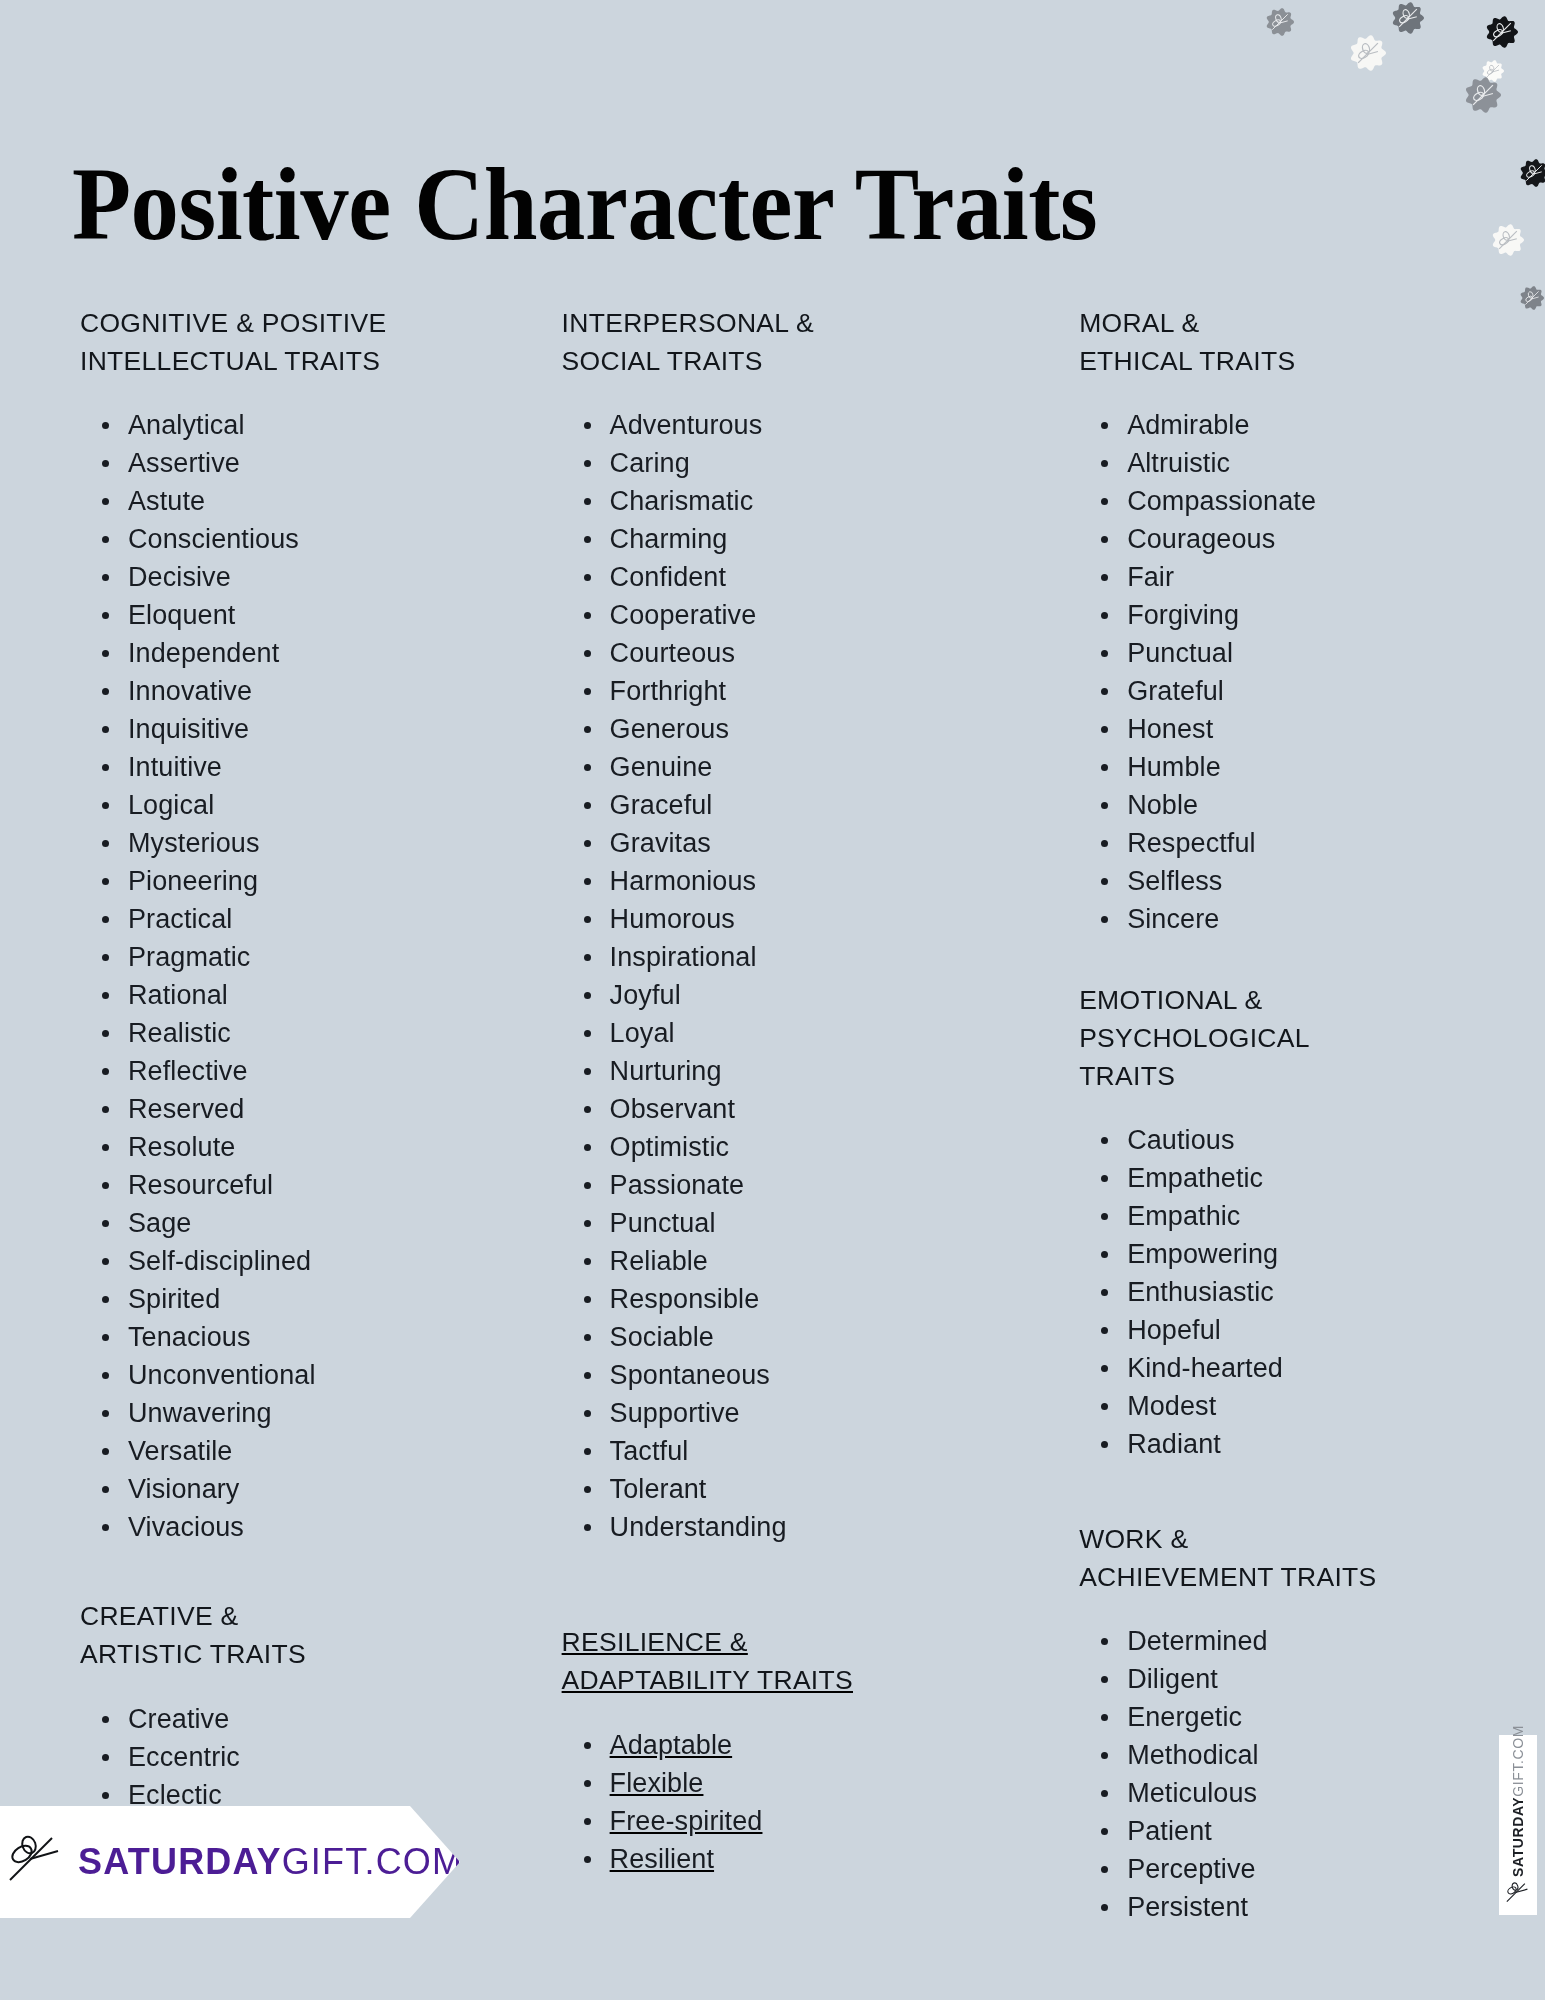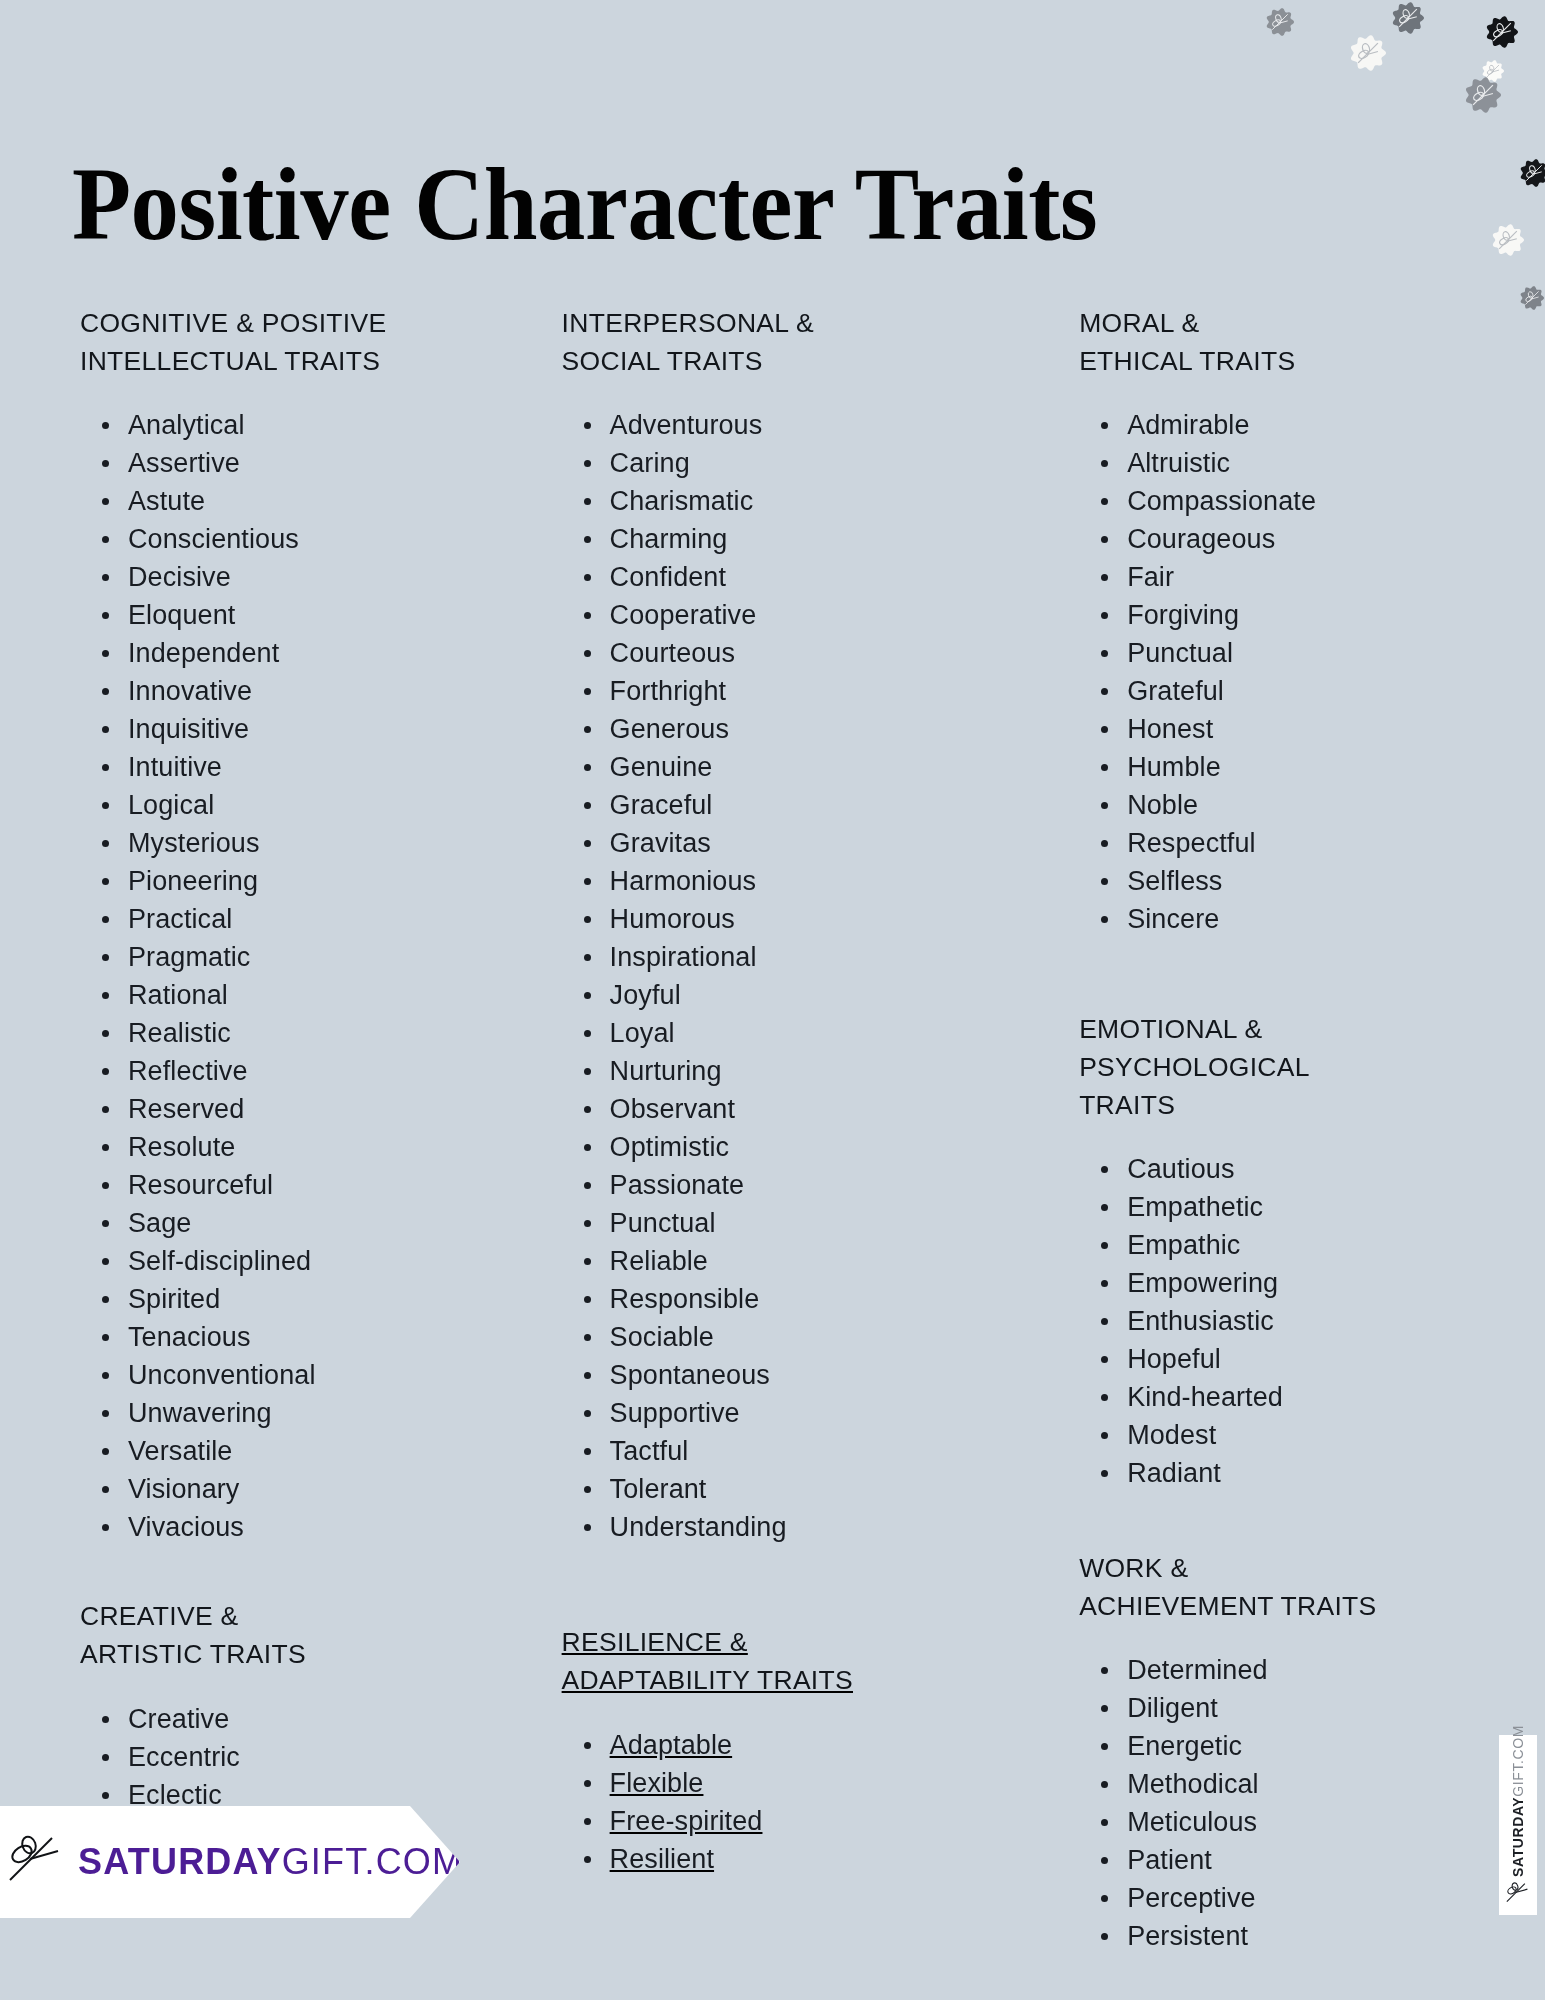--- a/index.html
+++ b/index.html
@@ -358,21 +358,21 @@
         <li>Grateful</li>
         <li>Honest</li>
         <li>Humble</li>
         <li>Noble</li>
         <li>Respectful</li>
         <li>Selfless</li>
         <li>Sincere</li>
       </ul>
     </div>
 
-    <div class="section" style="margin-top:73px;">
+    <div class="section" style="margin-top:44px;">
       <h2 class="section-title">EMOTIONAL &amp;
 PSYCHOLOGICAL
 TRAITS</h2>
       <ul class="trait-list">
         <li>Cautious</li>
         <li>Empathetic</li>
         <li>Empathic</li>
         <li>Empowering</li>
         <li>Enthusiastic</li>
         <li>Hopeful</li>

